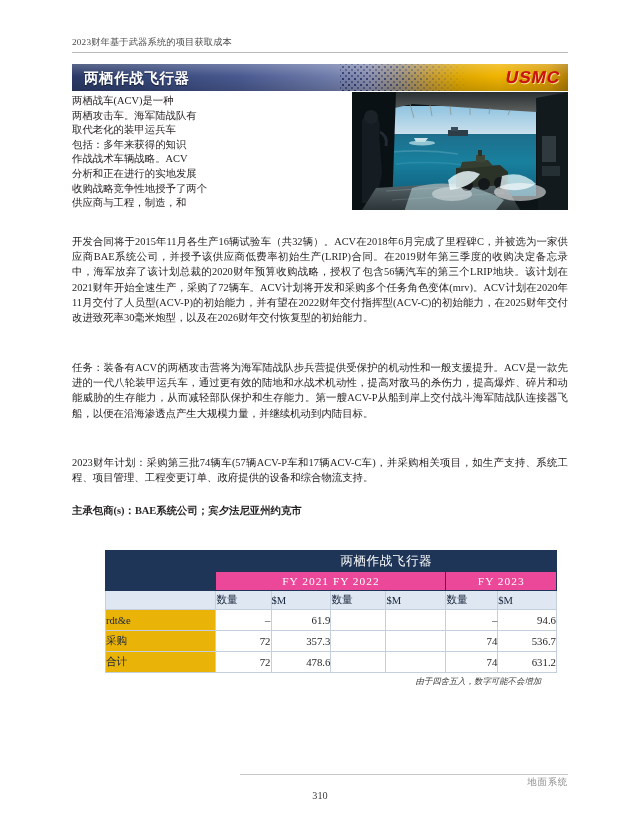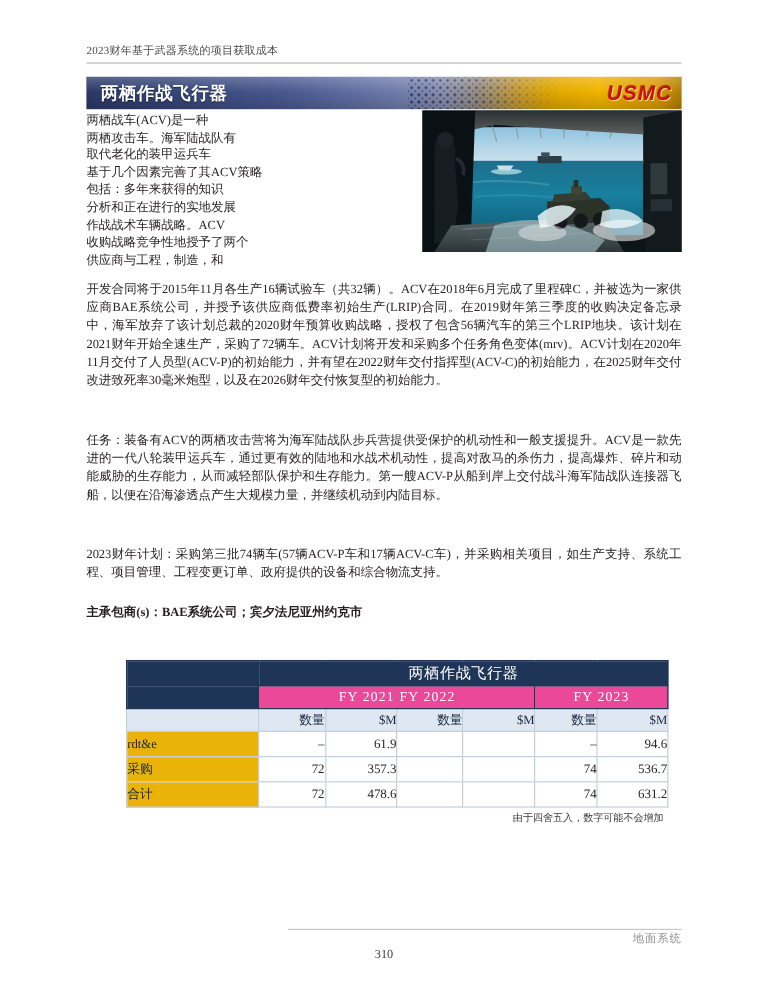--- a/index.html
+++ b/index.html
@@ -181,21 +181,21 @@
   }
   .t-fy-blank {
     background: #1f3557;
     border: 1px solid #1f3557 !important;
   }
   .t-sub {
     background: #dfe8f2;
     color: #16243c;
     font-size: 10.6px;
     font-weight: bold;
-    text-align: right;
+    text-align: left;
     height: 19px;
   }
   .t-sub-blank { background: #dfe8f2; }
   .t-rowlabel {
     background: #eab308;
     color: #16243c;
     font-size: 10.6px;
     text-align: left;
     padding-left: 5px;
     height: 21px;
@@ -210,23 +210,24 @@
     text-align: right;
     padding-right: 6px;
     height: 21px;
   }
   .t-val.dash { letter-spacing: 0; }
   .t-empty { background: #ffffff; }
   tr.row-total td { border-top: 1px solid #98a9bd; }
 
   .tbl-note {
     position: absolute;
-    right: 4px; top: 100%;
+    right: 16px; top: 100%;
     margin-top: 3px;
     font-size: 8.4px;
+    font-style: italic;
     color: #3a3a3a;
     white-space: nowrap;
   }
 
   
   .footer-rule {
     position: absolute;
     left: 240px; top: 774px;
     width: 328px;
     border-bottom: 1px solid #c8c8c8;
@@ -335,24 +336,23 @@
       <path d="M150 84 q20 -6 34 8 q-16 10 -36 4 z" fill="#ddf1f4" opacity=".8"></path>
       <ellipse cx="168" cy="100" rx="26" ry="9" fill="#ffffff" opacity=".55"></ellipse>
       <ellipse cx="100" cy="102" rx="20" ry="7" fill="#ffffff" opacity=".4"></ellipse>
     </svg>
   </div>
 
   <div class="col-text">
     <div>两栖战车(ACV)是一种</div>
     <div>两栖攻击车。海军陆战队有</div>
     <div>取代老化的装甲运兵车</div>
-    <div>基于几个因素完善了其ACV策略</div>
     <div>包括：多年来获得的知识</div>
+    <div>作战战术车辆战略。ACV</div>
     <div>分析和正在进行的实地发展</div>
-    <div>作战战术车辆战略。ACV</div>
     <div>收购战略竞争性地授予了两个</div>
     <div>供应商与工程，制造，和</div>
   </div>
 
   <div class="para" id="para-full">开发合同将于2015年11月各生产16辆试验车（共32辆）。ACV在2018年6月完成了里程碑C，并被选为一家供应商BAE系统公司，并授予该供应商低费率初始生产(LRIP)合同。在2019财年第三季度的收购决定备忘录中，海军放弃了该计划总裁的2020财年预算收购战略，授权了包含56辆汽车的第三个LRIP地块。该计划在2021财年开始全速生产，采购了72辆车。ACV计划将开发和采购多个任务角色变体(mrv)。ACV计划在2020年11月交付了人员型(ACV-P)的初始能力，并有望在2022财年交付指挥型(ACV-C)的初始能力，在2025财年交付改进致死率30毫米炮型，以及在2026财年交付恢复型的初始能力。</div>
   <div class="para" id="para-mission">任务：装备有ACV的两栖攻击营将为海军陆战队步兵营提供受保护的机动性和一般支援提升。ACV是一款先进的一代八轮装甲运兵车，通过更有效的陆地和水战术机动性，提高对敌马的杀伤力，提高爆炸、碎片和动能威胁的生存能力，从而减轻部队保护和生存能力。第一艘ACV-P从船到岸上交付战斗海军陆战队连接器飞船，以便在沿海渗透点产生大规模力量，并继续机动到内陆目标。</div>
   <div class="para" id="para-plan">2023财年计划：采购第三批74辆车(57辆ACV-P车和17辆ACV-C车)，并采购相关项目，如生产支持、系统工程、项目管理、工程变更订单、政府提供的设备和综合物流支持。</div>
   <div class="para" id="para-prime">主承包商(s)：BAE系统公司；宾夕法尼亚州约克市</div>
 
   <div class="tbl-wrap">

